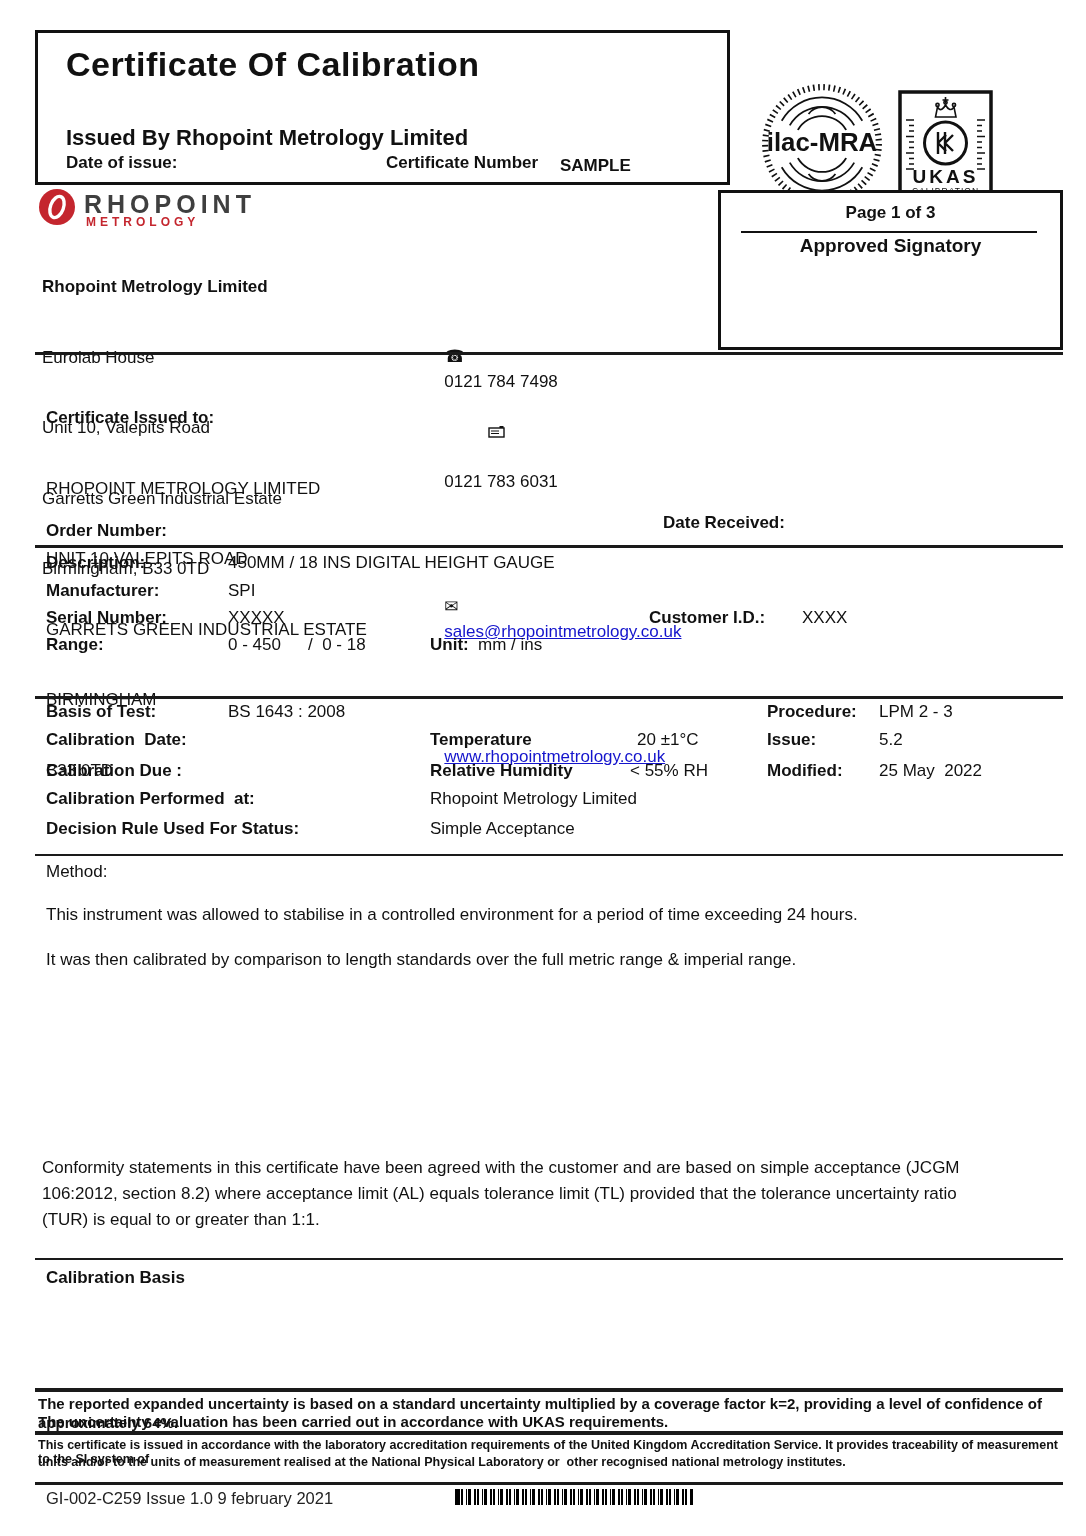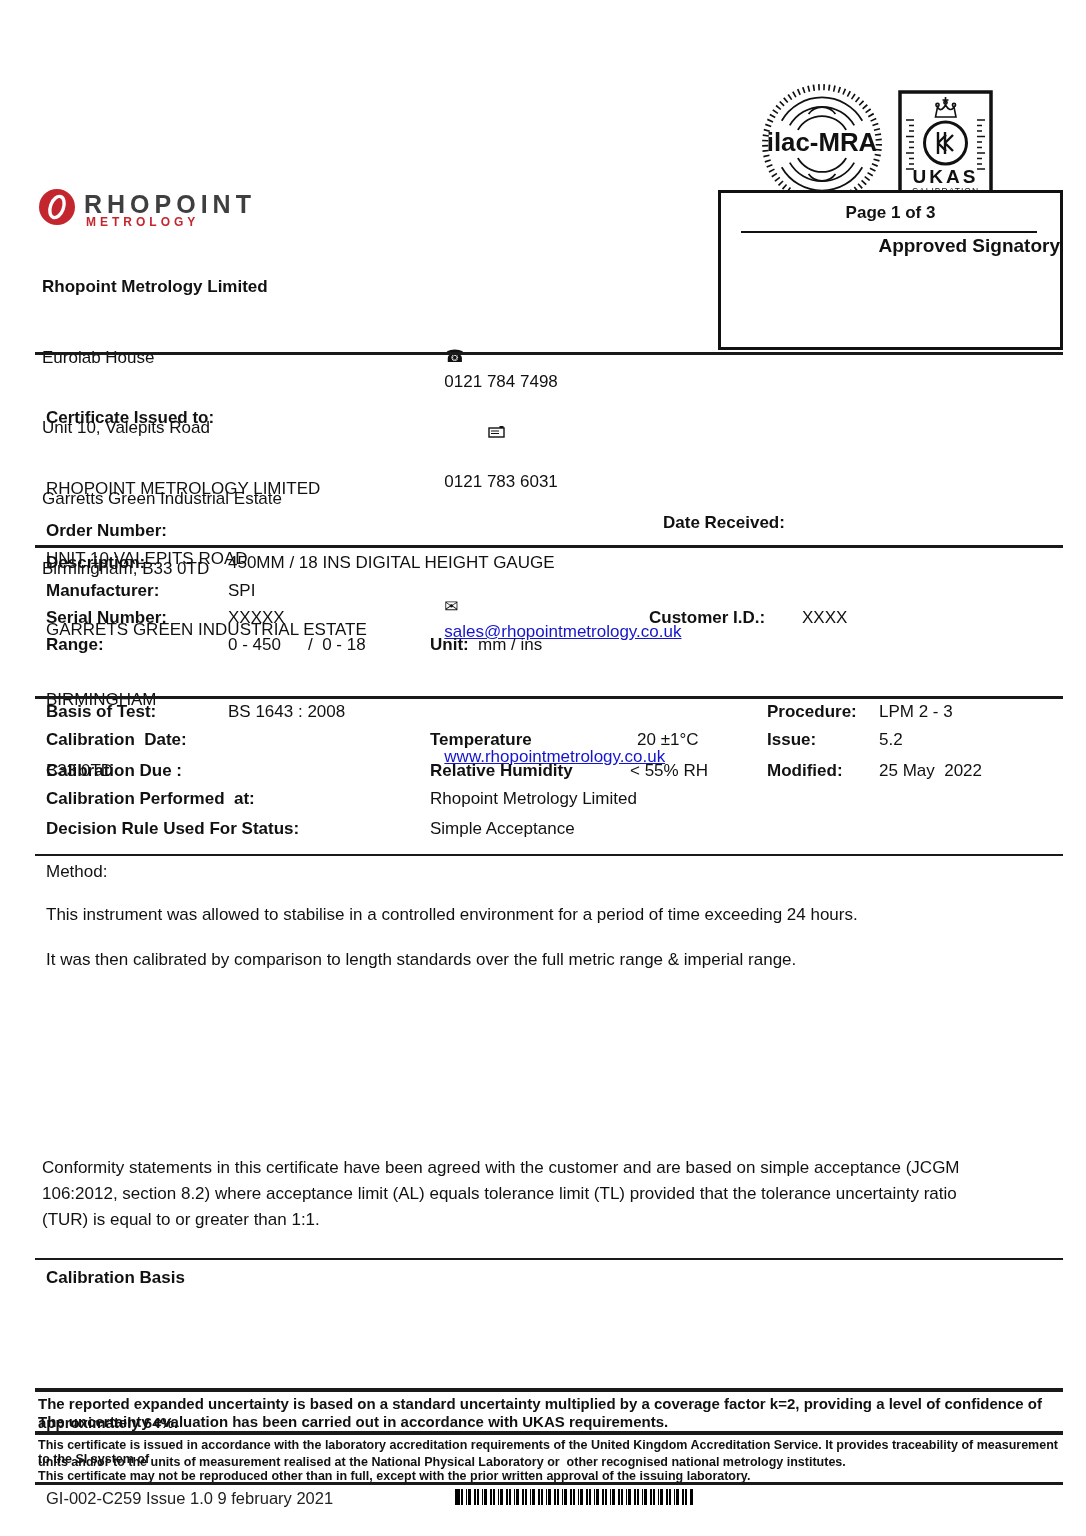--- a/index.html
+++ b/index.html
@@ -16,21 +16,21 @@
   .hline{position:absolute;background:#1a1a1a;}
   
   .titlebox{position:absolute;left:35px;top:30px;width:689px;height:149px;border:3px solid #111;background:#fff;}
   .maintitle{position:absolute;left:28px;top:12px;font-size:34px;font-weight:bold;letter-spacing:.5px;}
   .subtitle{position:absolute;left:28px;top:92px;font-size:22px;font-weight:bold;}
   .issuerow{font-size:17px;font-weight:bold;}
   
   .signbox{position:absolute;left:718px;top:190px;width:339px;height:154px;border:3px solid #111;background:#fff;}
   .signbox .pageof{position:absolute;left:0;top:10px;width:100%;text-align:center;font-weight:bold;font-size:17px;}
   .signbox .innerline{position:absolute;left:20px;top:38px;width:296px;height:2px;background:#111;}
-  .signbox .approved{position:absolute;left:0;top:42px;width:100%;text-align:right;font-weight:bold;font-size:19px;}
+  .signbox .approved{position:absolute;left:0;top:42px;width:100%;text-align:center;font-weight:bold;font-size:19px;}
   
   .rlogo{position:absolute;left:38px;top:188px;width:300px;height:42px;}
   .rlogo .badge{position:absolute;left:0;top:0;width:38px;height:38px;}
   .rlogo .rname{position:absolute;left:46px;top:2px;font-size:25px;font-weight:600;color:#3f3f3f;letter-spacing:5px;text-align:right;}
   .rlogo .rsub{position:absolute;left:48px;top:27px;font-size:12px;font-weight:bold;color:#c4262e;letter-spacing:4px;}
   .addr{line-height:23.5px;}
   .contact{line-height:25px;}
   .link{color:#1414cc;text-decoration:underline;cursor:pointer;}
   .icon{display:inline-block;}
   .barcode{
@@ -44,20 +44,27 @@
   }
   .smallbold{font-weight:bold;font-size:12.5px;}
   .uncert{font-weight:bold;font-size:15px;line-height:18.5px;}
   svg{display:block;}
 </style>
 </head>
 <body>
 
 <div class="page">
 
+  <div class="titlebox">
+    <div class="maintitle">Certificate Of Calibration</div>
+    <div class="subtitle">Issued By Rhopoint Metrology Limited</div>
+    <span class="abs issuerow" style="left:28px;top:120px">Date of issue:</span>
+    <span class="abs issuerow" style="left:348px;top:120px">Certificate Number</span>
+    <span class="abs issuerow" style="left:522px;top:123px">SAMPLE</span>
+  </div>
 
   <div class="abs" style="left:760px;top:42px;width:124px;height:124px">
     <svg width="124" height="124" viewBox="0 0 120 120">
       <circle cx="60" cy="60" r="55" fill="none" stroke="#111" stroke-width="6" stroke-dasharray="1.6 3.4"></circle>
       <g fill="none" stroke="#111" stroke-width="1.7">
         <path d="M21 37.5 A45 45 0 0 1 99 37.5"></path>
         <path d="M28.8 42 A36 36 0 0 1 91.2 42"></path>
         <path d="M36.6 46.5 A27 27 0 0 1 83.4 46.5"></path>
         <path d="M47 31 A16 16 0 0 1 73 31"></path>
         <path d="M21 82.5 A45 45 0 0 0 99 82.5"></path>
@@ -213,20 +220,19 @@
   <div class="hline" style="left:35px;top:1258px;width:1028px;height:2px"></div>
   <span class="abs lbl" style="left:46px;top:1268px">Calibration Basis</span>
 
   <div class="hline" style="left:35px;top:1388px;width:1028px;height:4px"></div>
   <div class="abs uncert" style="left:38px;top:1395px;width:1024px">The reported expanded uncertainty is based on a standard uncertainty multiplied by a coverage factor k=2, providing a level of confidence of approximately 64%.</div>
   <div class="abs uncert" style="left:38px;top:1413px;width:1024px">The uncertainty evaluation has been carried out in accordance with UKAS requirements.</div>
   <div class="hline" style="left:35px;top:1431px;width:1028px;height:4px"></div>
 
   <div class="abs smallbold" style="left:38px;top:1438px;width:1024px">This certificate is issued in accordance with the laboratory accreditation requirements of the United Kingdom Accreditation Service. It provides traceability of measurement to the SI system of</div>
   <div class="abs smallbold" style="left:38px;top:1455px;width:1024px">units and/or to the units of measurement realised at the National Physical Laboratory or  other recognised national metrology institutes.</div>
-  <div class="abs smallbold" style="left:38px;top:1469px;width:1024px">This certificate may not be reproduced other than in full, except with the prior written approval of the issuing laboratory.</div>
 
   <div class="hline" style="left:35px;top:1482px;width:1028px;height:3px"></div>
 
   <span class="abs" style="left:46px;top:1489px;font-size:16.5px;color:#222">GI-002-C259 Issue 1.0 9 february 2021</span>
   <div class="barcode"></div>
 
 </div>
 
 </body></html>

